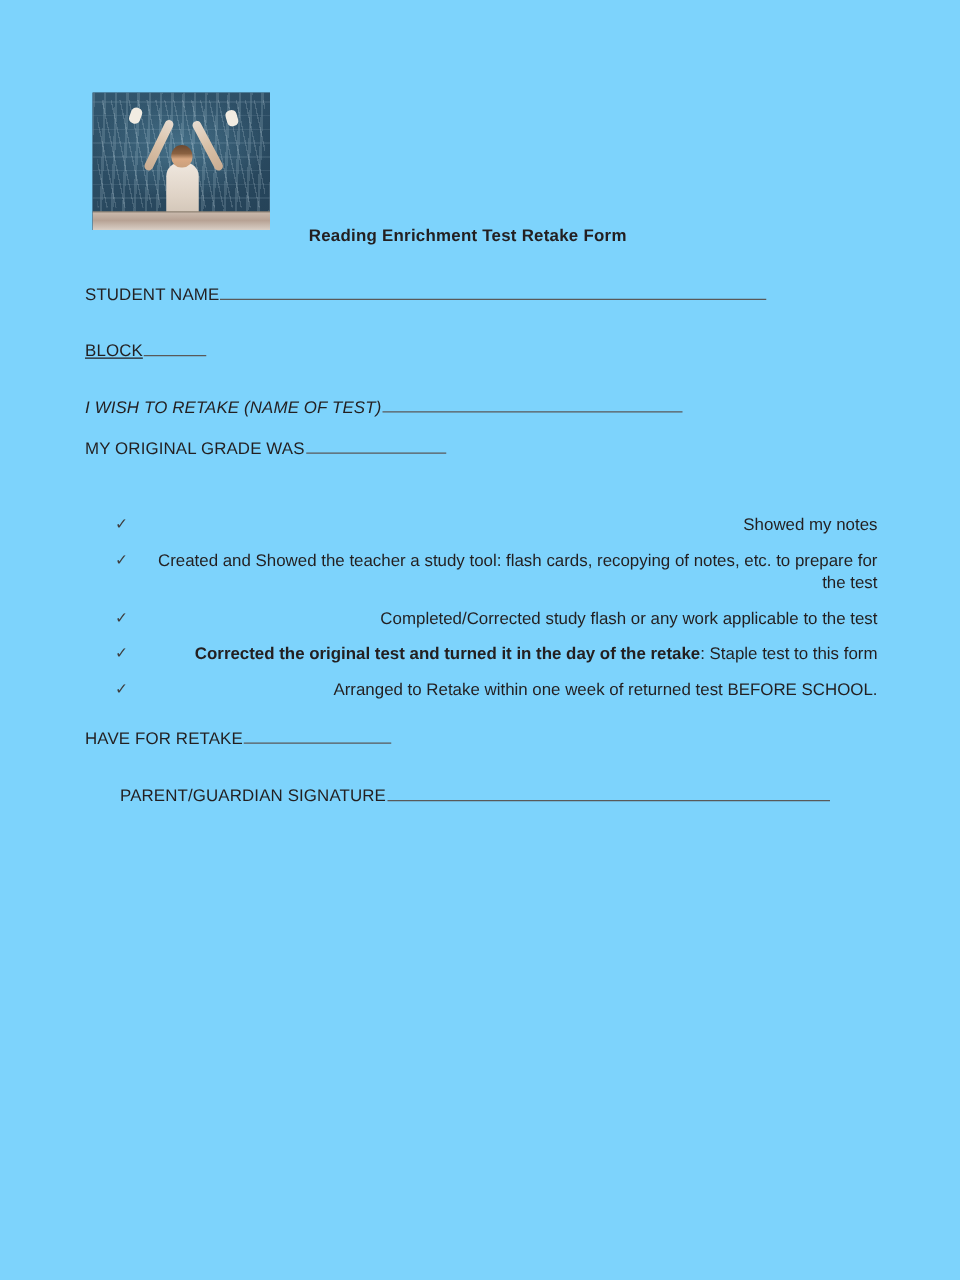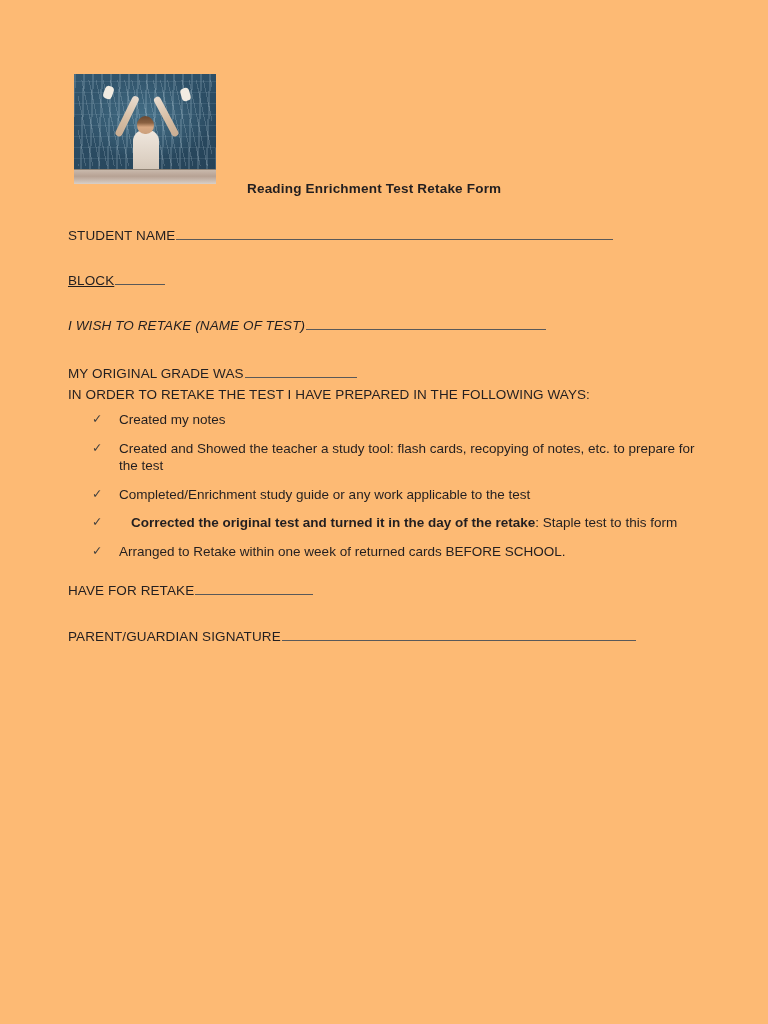--- a/index.html
+++ b/index.html
@@ -12,21 +12,22 @@
     height: 1024px;
     position: relative;
     font-family: "Liberation Sans", sans-serif;
     color: #231f20;
     overflow: hidden;
   }
 
   .page {
     position: absolute;
     inset: 0;
-    background: #fdba74;
+    background: #7dd3fc;
+    text-align: right;
   }
 
   
   .header {
     position: absolute;
     left: 74px;
     top: 74px;
     width: 620px;
     height: 120px;
   }
@@ -143,25 +144,25 @@
     height: 0.85em;
     margin-left: 1px;
   }
 
   .f-student   { top: 228px; }
   .f-student   .rule { width: 437px; }
   .f-block     { top: 273px; text-decoration: underline; }
   .f-block     .rule { width: 50px; }
   .f-retake    { top: 318px; font-style: italic; }
   .f-retake    .rule { width: 240px; }
-  .f-grade     { top: 366px; }
+  .f-grade     { top: 351px; }
   .f-grade     .rule { width: 112px; }
   .f-date      { top: 583px; }
   .f-date      .rule { width: 118px; }
-  .f-signature { top: 629px; }
+  .f-signature { top: 629px; margin-left: 28px; }
   .f-signature .rule { width: 354px; }
 
   .intro {
     position: absolute;
     left: 68px;
     top: 387px;
     font-size: 13.5px;
     letter-spacing: 0.1px;
     white-space: nowrap;
   }
@@ -228,42 +229,41 @@
   <div class="field f-retake">
     <span class="label">I WISH TO RETAKE (NAME OF TEST)</span>
       <span class="rule"></span>
   </div>
 
   <div class="field f-grade">
     <span class="label">MY ORIGINAL GRADE WAS</span>
       <span class="rule"></span>
   </div>
 
-  <div class="intro">IN ORDER TO RETAKE THE TEST I HAVE PREPARED IN THE FOLLOWING WAYS:</div>
 
   <div class="checklist">
 
     <div class="check-item">
-      <span class="tick">✓</span><span>Created my notes</span>
+      <span class="tick">✓</span><span>Showed my notes</span>
     </div>
 
     <div class="check-item">
       <span class="tick">✓</span><span>Created and Showed the teacher a study tool: flash cards, recopying of notes, etc. to prepare for the test</span>
     </div>
 
     <div class="check-item">
-      <span class="tick">✓</span><span>Completed/Enrichment study guide or any work applicable to the test</span>
+      <span class="tick">✓</span><span>Completed/Corrected study flash or any work applicable to the test</span>
     </div>
 
     <div class="check-item">
       <span class="tick">✓</span><span class="strong">Corrected the original test and turned it in the day of the retake</span><span>: Staple test to this form</span>
     </div>
 
     <div class="check-item">
-      <span class="tick">✓</span><span>Arranged to Retake within one week of returned cards BEFORE SCHOOL.</span>
+      <span class="tick">✓</span><span>Arranged to Retake within one week of returned test BEFORE SCHOOL.</span>
     </div>
 
   </div>
 
   <div class="field f-date">
     <span class="label">HAVE FOR RETAKE</span>
       <span class="rule"></span>
   </div>
 
   <div class="field f-signature">

